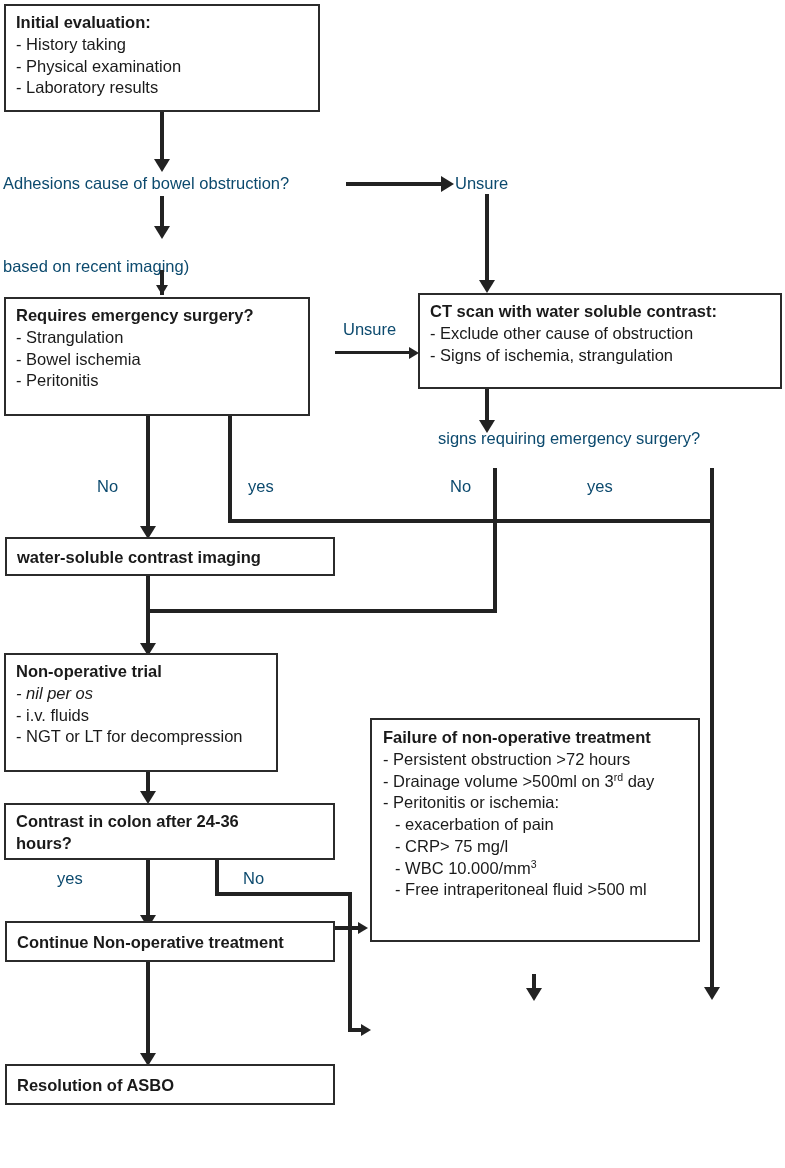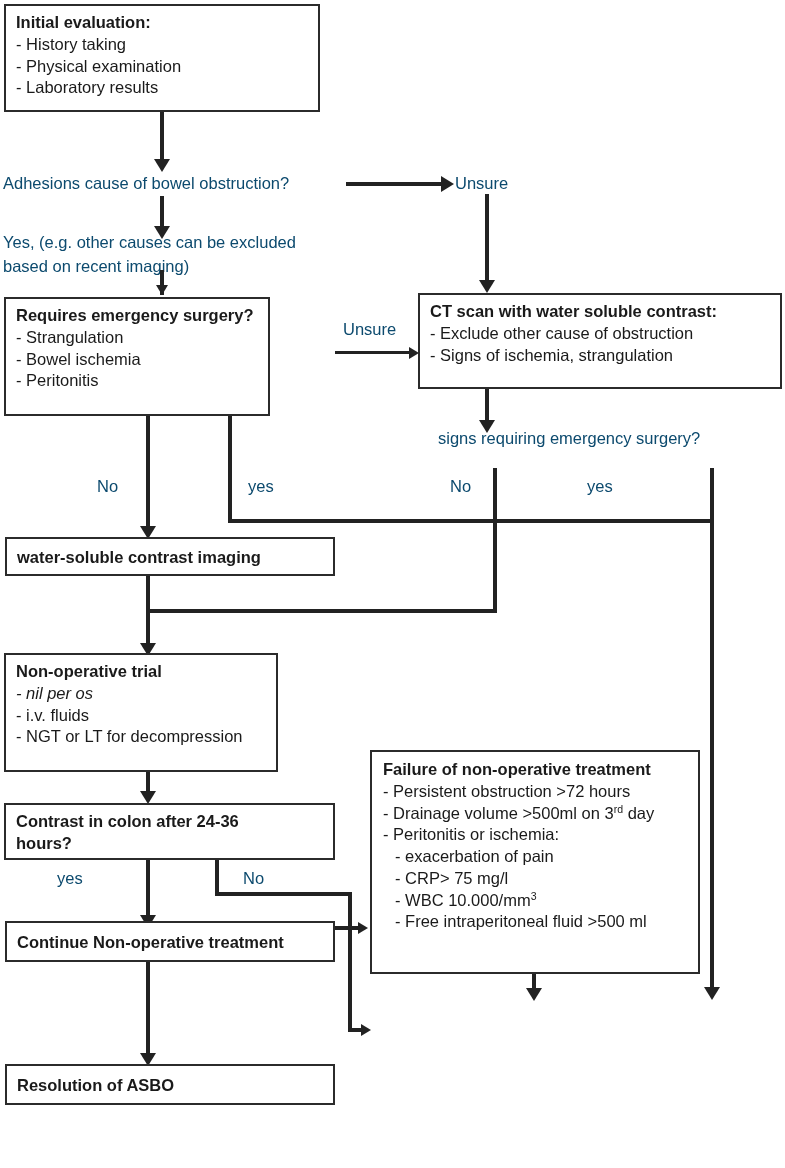--- a/index.html
+++ b/index.html
@@ -104,27 +104,26 @@
   <div class="hl" style="left:346px; top:182px; width:98px;"></div>
   <div class="arrow-r" style="left:441px; top:176px;"></div>
   <div class="lbl" style="left:455px; top:173px;">Unsure</div>
 
   <div class="vl" style="left:485px; top:194px; height:88px;"></div>
   <div class="arrow-d" style="left:479px; top:280px;"></div>
 
   <div class="vl" style="left:160px; top:196px; height:32px;"></div>
   <div class="arrow-d" style="left:154px; top:226px;"></div>
 
-  <div class="lbl" style="left:3px; top:232px;">Yes, (e.g. other causes can be excluded</div>
   <div class="lbl" style="left:3px; top:256px;">based on recent imaging)</div>
 
   <div class="vl" style="left:160px; top:270px; height:25px;"></div>
   <div class="arrow-d sm" style="left:156px; top:285px;"></div>
 
-  <div class="box" style="left:4px; top:297px; width:266px; height:119px;">
+  <div class="box" style="left:4px; top:297px; width:306px; height:119px;">
     <div class="ttl">Requires emergency surgery?</div>
     <div class="li">- Strangulation</div>
     <div class="li">- Bowel ischemia</div>
     <div class="li">- Peritonitis</div>
   </div>
 
   <div class="box" style="left:418px; top:293px; width:364px; height:96px;">
     <div class="ttl">CT scan with water soluble contrast:</div>
     <div class="li">- Exclude other cause of obstruction</div>
     <div class="li">- Signs of ischemia, strangulation</div>
@@ -198,21 +197,21 @@
     <div class="ttl">Continue Non-operative treatment</div>
   </div>
 
   <div class="vl" style="left:146px; top:962px; height:96px;"></div>
   <div class="arrow-d" style="left:140px; top:1053px;"></div>
 
   <div class="box" style="left:5px; top:1064px; width:330px; height:41px; padding:9px 10px;">
     <div class="ttl">Resolution of ASBO</div>
   </div>
 
-  <div class="box" style="left:370px; top:750px; width:330px; height:224px; padding:7px 11px;">
+  <div class="box" style="left:370px; top:718px; width:330px; height:224px; padding:7px 11px;">
     <div class="ttl">Failure of non-operative treatment</div>
     <div class="li">- Persistent obstruction &gt;72 hours</div>
     <div class="li"><span>- Drainage volume &gt;500ml on 3</span><sup>rd</sup><span> day</span></div>
     <div class="li">- Peritonitis or ischemia:</div>
     <div class="li sub">- exacerbation of pain</div>
     <div class="li sub">- CRP&gt; 75 mg/l</div>
     <div class="li sub"><span>- WBC 10.000/mm</span><sup>3</sup></div>
     <div class="li sub">- Free intraperitoneal fluid &gt;500 ml</div>
   </div>
 

